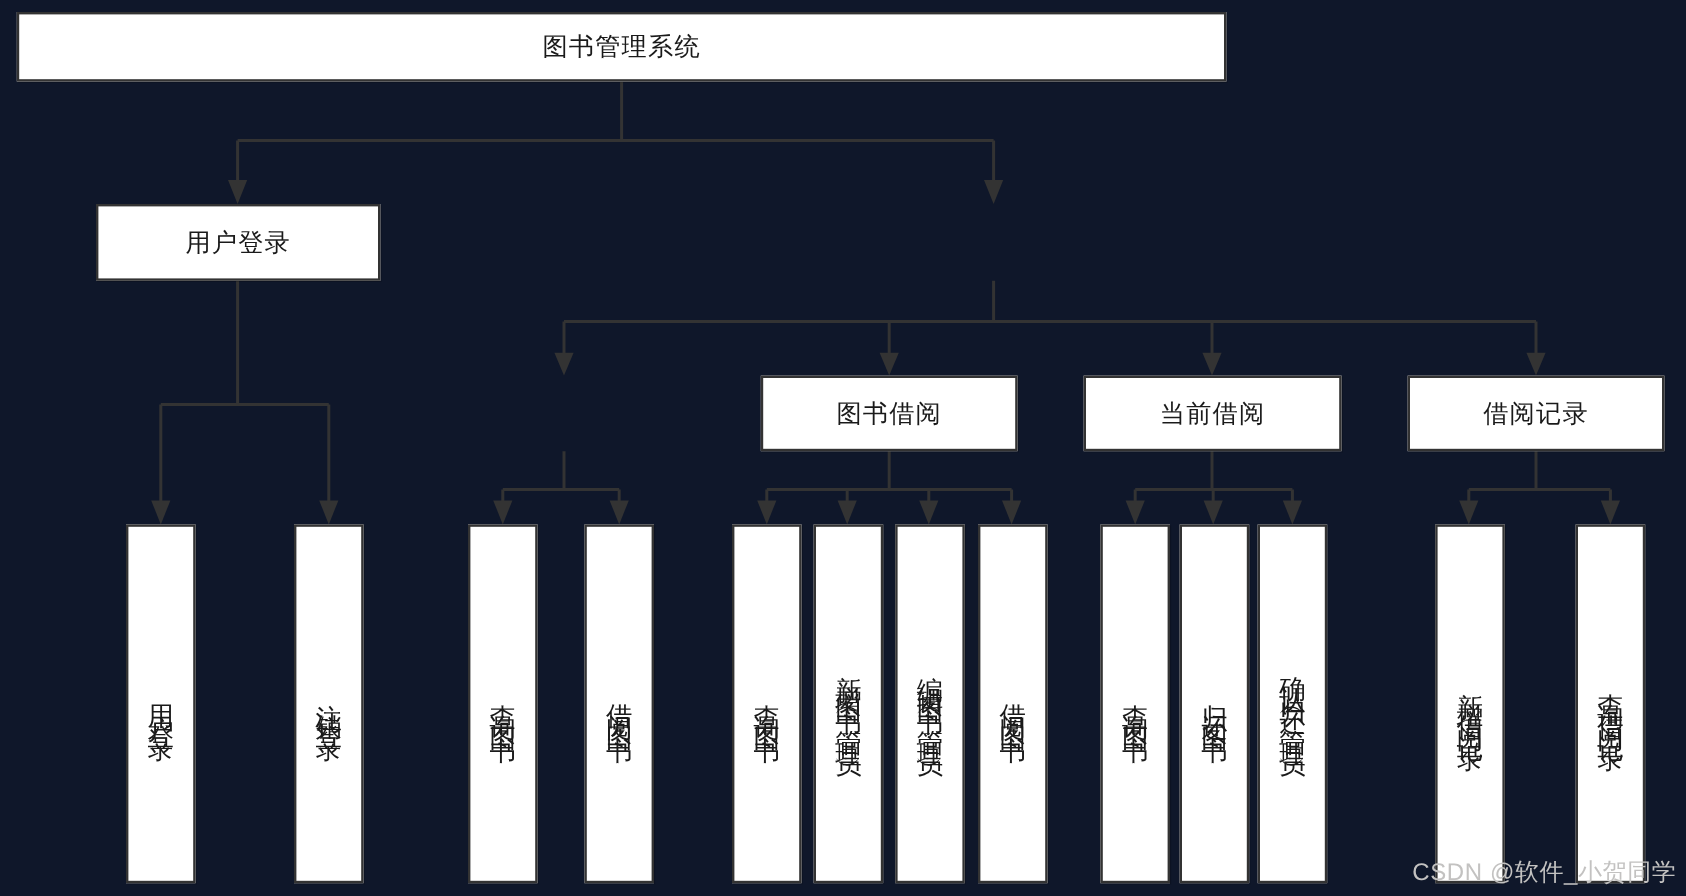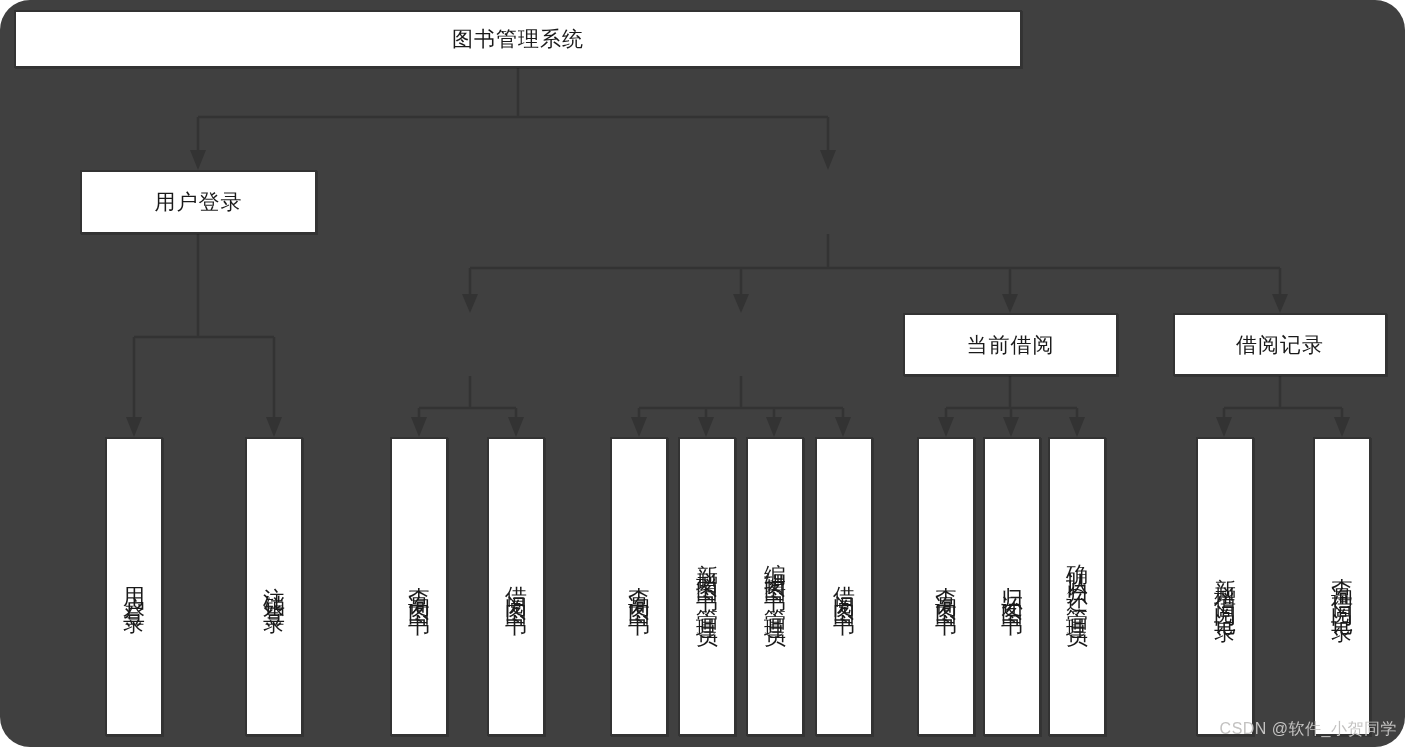--- a/index.html
+++ b/index.html
@@ -5,23 +5,22 @@
   :root{
     --line:#333333;
     --text:#1a1a1a;
     --wm:#c3c2c1;
   }
   html,body{margin:0;padding:0;background:#ffffff;}
   body{font-family:"Liberation Sans","DejaVu Sans",sans-serif;}
   .canvas{
     position:relative;
     width:1405px;height:747px;
-    background:#404040;
+    background:#0f172a;
     overflow:hidden;
-    border-radius:30px;
   }
   .connectors{position:absolute;left:0;top:0;width:1405px;height:747px;}
   .node{
     position:absolute;
     box-sizing:border-box;
     border:2px solid var(--line);
     background:#ffffff;
     color:var(--text);
     display:flex;align-items:center;justify-content:center;
     box-shadow:1px 1px 0 rgba(0,0,0,0.18);
@@ -52,21 +51,21 @@
   .n-records{left:1173px;top:313px;width:214px;height:63px;}
   
   .l-a1{left:105px;} .l-a2{left:245px;}
   .l-b1{left:390px;} .l-b2{left:487px;}
   .l-c1{left:610px;} .l-c2{left:678px;width:57px;} .l-c3{left:746px;width:57px;} .l-c4{left:815px;width:57px;}
   .l-d1{left:917px;} .l-d2{left:983px;width:57px;} .l-d3{left:1048px;}
   .l-e1{left:1196px;width:57px;} .l-e2{left:1313px;}
   .watermark{
     position:absolute;
     right:8px;bottom:7px;
-    font-size:16px;
+    font-size:20px;
     color:var(--wm);
     letter-spacing:0.5px;
     white-space:nowrap;
   }
 </style>
 </head>
 <body>
 
 <div class="canvas">
 
@@ -110,20 +109,21 @@
       <polygon points="1069,417 1085,417 1077,437"></polygon>
       <polygon points="1216,417 1232,417 1224,437"></polygon>
       <polygon points="1334,417 1350,417 1342,437"></polygon>
     </g>
   </svg>
 
   <div class="node h n-root">图书管理系统</div>
 
   <div class="node h n-user-login">用户登录</div>
 
+  <div class="node h n-borrow">图书借阅</div>
   <div class="node h n-current">当前借阅</div>
   <div class="node h n-records">借阅记录</div>
 
   <div class="node leaf l-a1">
     <span class="vtext">用户登录</span>
   </div>
   <div class="node leaf l-a2">
     <span class="vtext">注销登录</span>
   </div>
 

